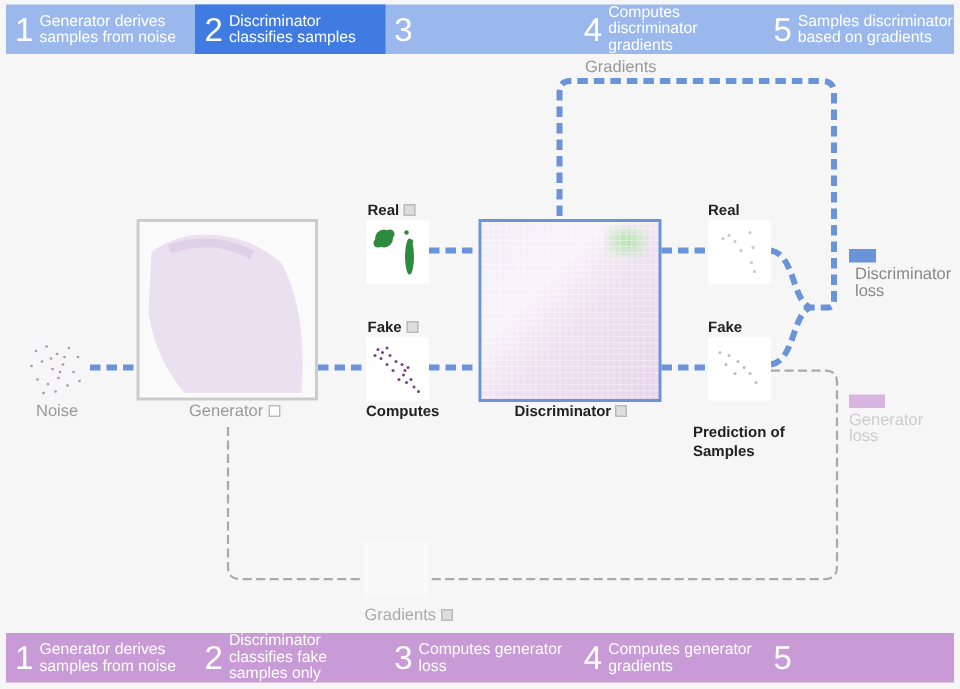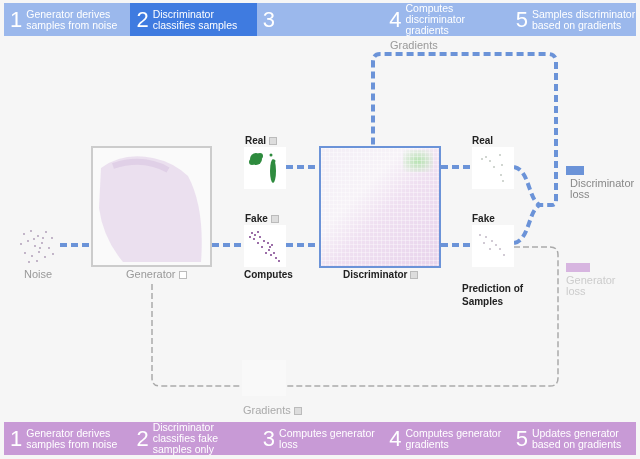--- a/index.html
+++ b/index.html
@@ -203,15 +203,14 @@
   <div class="step">
       <span class="step-num">3</span>
       <span class="step-text">Computes generator loss</span>
     </div>
   <div class="step">
       <span class="step-num">4</span>
       <span class="step-text">Computes generator gradients</span>
     </div>
   <div class="step">
       <span class="step-num">5</span>
-      <span class="step-text">Updates generator based on gradients</span>
     </div>
 </div>
 
 </body></html>

